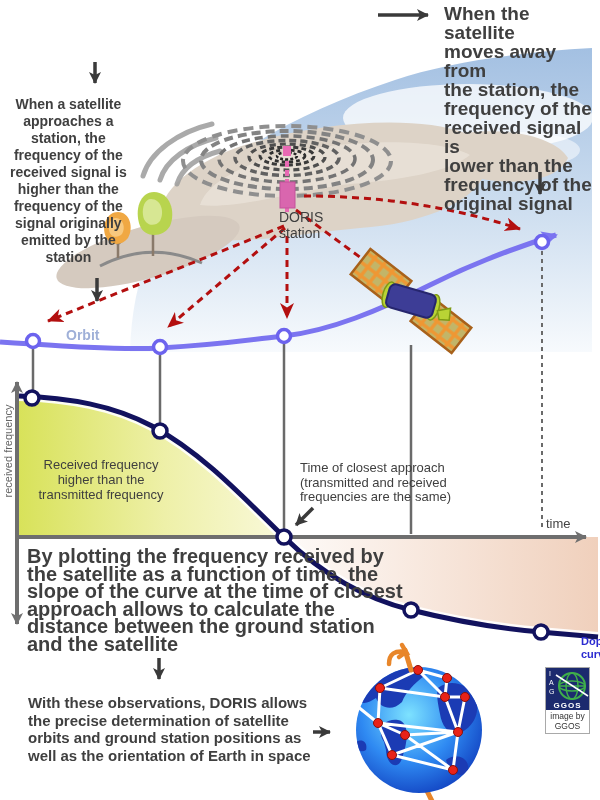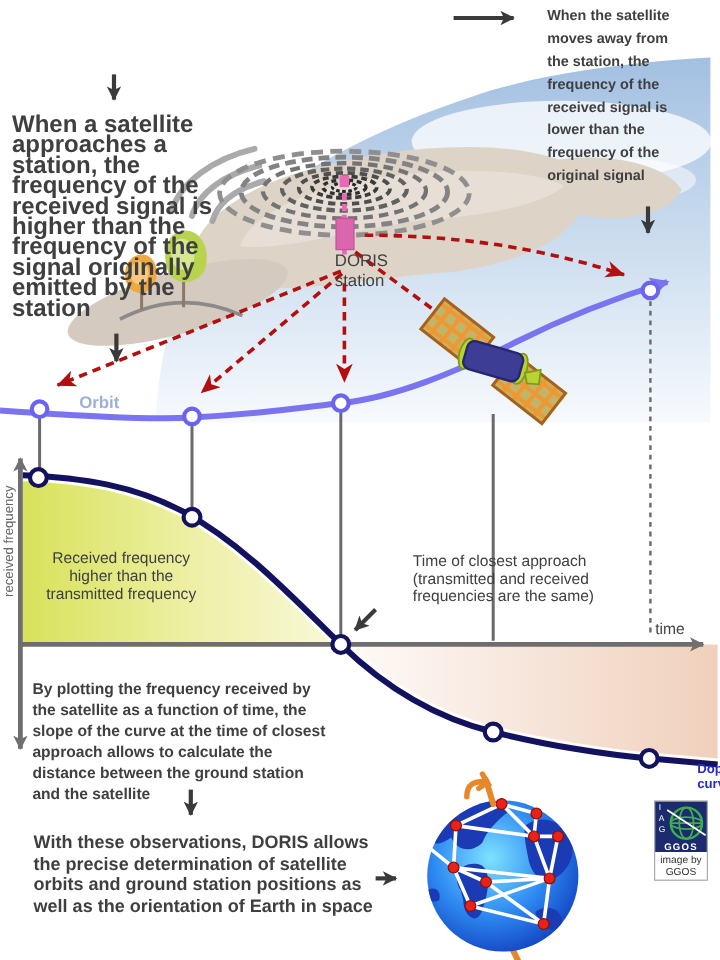--- a/index.html
+++ b/index.html
@@ -3,31 +3,31 @@
 <meta charset="utf-8">
 <style>
   html,body{margin:0;padding:0;background:#fff;}
   #stage{position:relative;width:600px;height:800px;background:#fff;overflow:hidden;
          font-family:"Liberation Sans",sans-serif;}
   svg{position:absolute;left:0;top:0;}
   .txt{position:absolute;white-space:pre-line;color:#3f3f3f;
        font-family:"Liberation Sans",sans-serif;}
   .b{font-weight:700;}
   .intro{left:10px;top:4px;font-size:15px;line-height:18.5px;}
-  .away{left:456px;top:4px;font-size:12px;line-height:19px;}
-  .approach{left:10px;top:96px;font-size:20px;line-height:17px;}
+  .away{left:444px;top:4px;font-size:19px;line-height:19px;}
+  .approach{left:10px;top:96px;font-size:14px;line-height:17px;text-align:center;}
   .station-label{left:279px;top:209px;font-size:14px;line-height:16px;}
   .orbit-label{left:66px;top:327px;font-size:14px;color:#9fb0d8;font-weight:700;}
   .ylab{left:2px;top:506px;font-size:11px;color:#666;transform:rotate(-90deg);
         transform-origin:0 0;width:110px;text-align:center;}
   .xlab{left:546px;top:516px;font-size:13px;color:#444;}
   .higher{left:30px;top:457px;width:142px;text-align:center;font-size:13px;line-height:15px;}
-  .closest{left:300px;top:461px;font-size:13px;line-height:14.5px;margin-left:44px;}
+  .closest{left:300px;top:461px;font-size:13px;line-height:14.5px;}
   .lower{left:398px;top:550px;width:168px;text-align:center;font-size:13.5px;line-height:15px;}
-  .plotting{left:27px;top:565px;font-size:13px;line-height:17.5px;}
+  .plotting{left:27px;top:548px;font-size:20px;line-height:17.5px;}
   .conclusion{left:28px;top:694px;font-size:15px;line-height:17.5px;}
   .doppler{left:549px;top:635px;font-size:11px;line-height:13px;color:#2a2ad0;font-weight:700;margin-left:32px;}
   .ggos{position:absolute;left:545px;top:667px;width:45px;border:1px solid #a9a9a9;
         background:#fff;box-sizing:border-box;}
   .ggos-box{position:relative;width:100%;height:42px;background:#1c2a6e;}
   .ggos-letters{position:absolute;left:3px;top:1px;color:#fff;font-size:7px;line-height:9px;
         white-space:pre-line;}
   .ggos-word{position:absolute;left:0;bottom:0;width:100%;text-align:center;color:#fff;
         font-size:8px;font-weight:700;letter-spacing:1px;}
   .ggos-caption{width:100%;text-align:center;font-size:8.5px;line-height:10px;color:#333;

